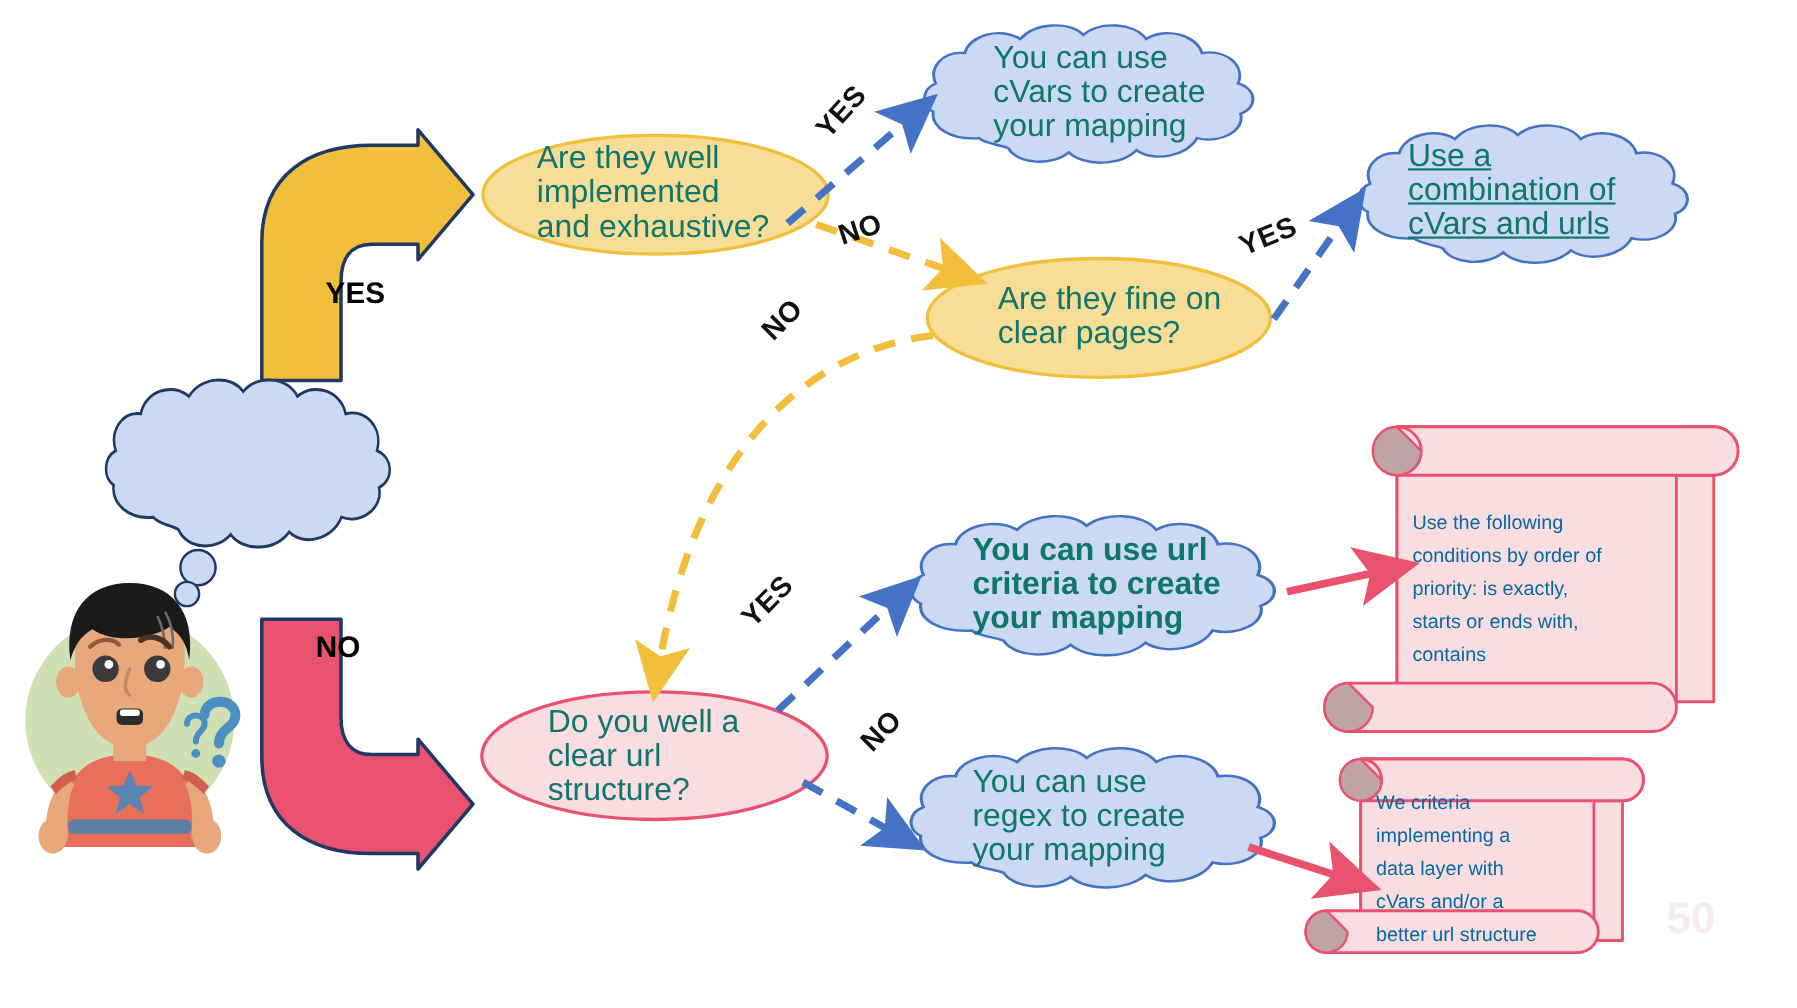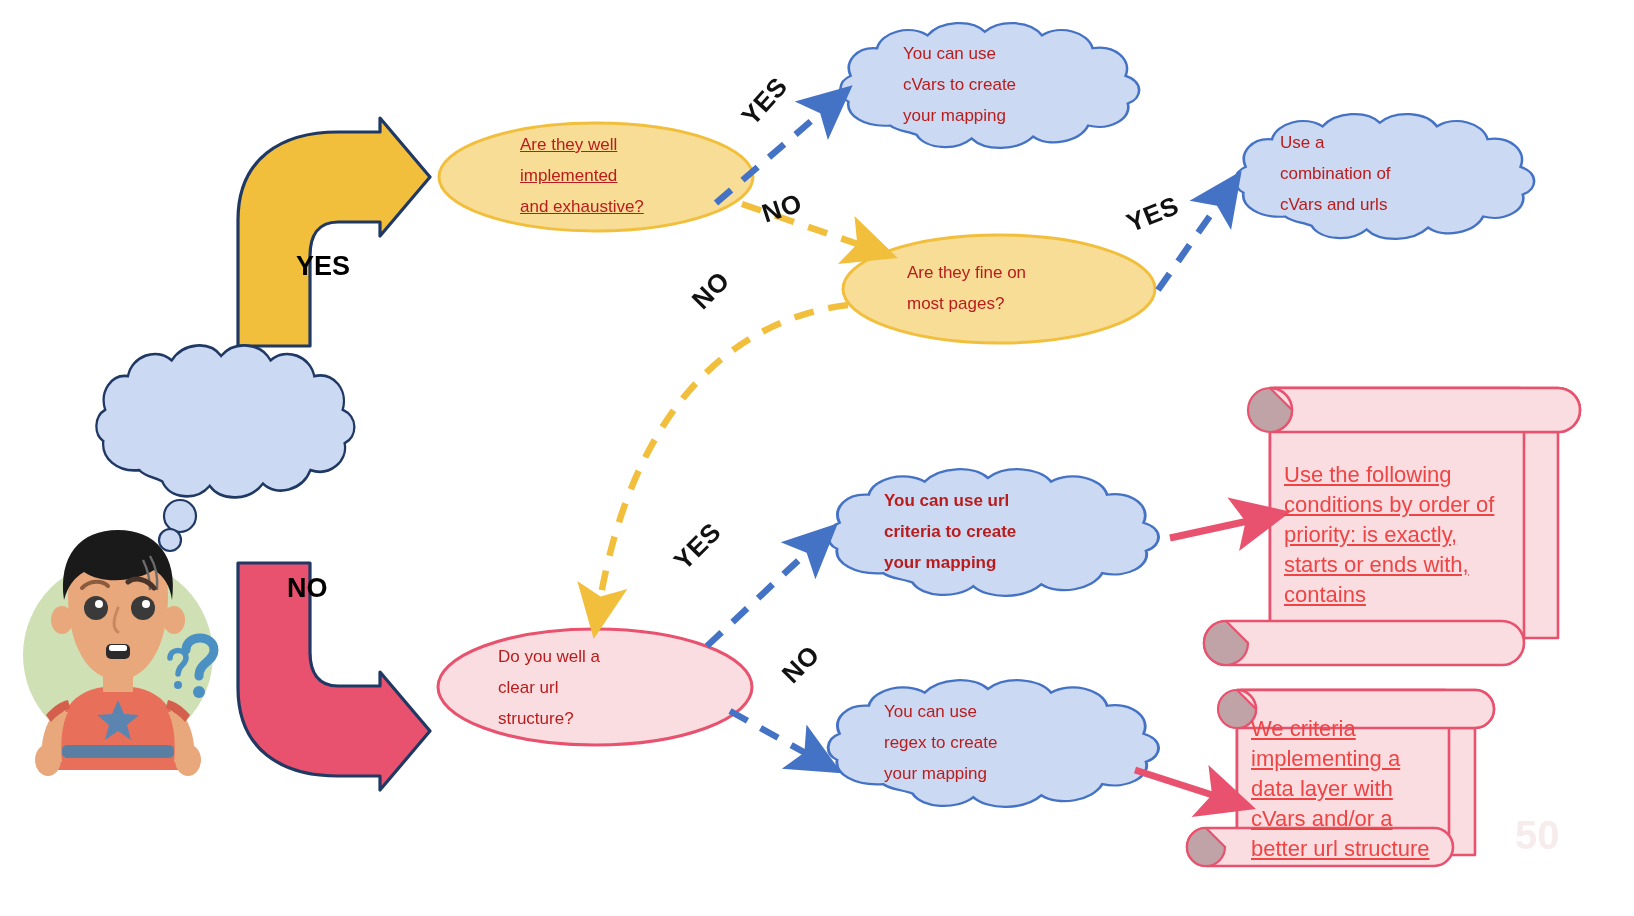--- a/index.html
+++ b/index.html
@@ -1,25 +1,25 @@
 <!DOCTYPE html>
 <html><head>
 <meta charset="utf-8">
 <style>
   html,body{margin:0;padding:0;background:#ffffff;}
   body{width:1634px;height:916px;overflow:hidden;
        font-family:"Liberation Sans","DejaVu Sans",sans-serif;}
   #stage{position:relative;width:1634px;height:916px;background:#fff;}
   #stage svg.layer{position:absolute;left:0;top:0;width:1634px;height:916px;}
-  .nodetext{position:absolute;white-space:pre-wrap;color:#b91c1c;
-            font-size:17px;line-height:31px;pointer-events:none;}
+  .nodetext{position:absolute;white-space:pre-wrap;color:#0f766e;
+            font-size:29px;line-height:31px;pointer-events:none;}
   .edgelabel{position:absolute;font-size:26px;font-weight:600;color:#111;
              letter-spacing:.5px;}
   .biglabel{position:absolute;font-size:27px;font-weight:bold;color:#000;}
-  .scrolltext{font-size:22px;line-height:30px;color:#ef4444;text-decoration:underline;}
+  .scrolltext{font-size:18px;line-height:30px;color:#0369a1;}
   .wm{position:absolute;font-size:40px;font-weight:bold;color:#f6eceb;}
 </style>
 </head>
 <body>
 
 <div id="stage">
 
   <svg class="layer" viewBox="0 0 1634 916">
     <defs>
       <marker id="ah-blue" markerWidth="9" markerHeight="9" refX="4.2" refY="4.5" orient="auto">
@@ -180,32 +180,32 @@
     <path d="M707,646 L818,542" stroke="#4472c4" stroke-width="6.5" fill="none" stroke-dasharray="20 15" marker-end="url(#ah-blue)"></path>
 
     <path d="M730,711 L818,760" stroke="#4472c4" stroke-width="6.5" fill="none" stroke-dasharray="20 15" marker-end="url(#ah-blue)"></path>
 
     <path d="M1170,538 L1262,518" stroke="#e8526e" stroke-width="7" fill="none" marker-end="url(#ah-red)"></path>
 
     <path d="M1135,770 L1228,800" stroke="#e8526e" stroke-width="7" fill="none" marker-end="url(#ah-red)"></path>
   </svg>
 
 
-  <div class="nodetext" style="left:520px;top:129px;width:250px;text-decoration:underline;">Are they well
+  <div class="nodetext" style="left:488px;top:129px;width:250px;">Are they well
 implemented
 and exhaustive?</div>
 
   <div class="nodetext" style="left:903px;top:38px;width:260px;">You can use
 cVars to create
 your mapping</div>
 
   <div class="nodetext" style="left:907px;top:257px;width:250px;">Are they fine on
-most pages?</div>
-
-  <div class="nodetext" style="left:1280px;top:127px;width:260px;">Use a
+clear pages?</div>
+
+  <div class="nodetext" style="left:1280px;top:127px;width:260px;text-decoration:underline;">Use a
 combination of
 cVars and urls</div>
 
   <div class="nodetext" style="left:498px;top:641px;width:250px;">Do you well a
 clear url
 structure?</div>
 
   <div class="nodetext" style="left:884px;top:485px;width:280px;font-weight:bold;">You can use url
 criteria to create
 your mapping</div>

